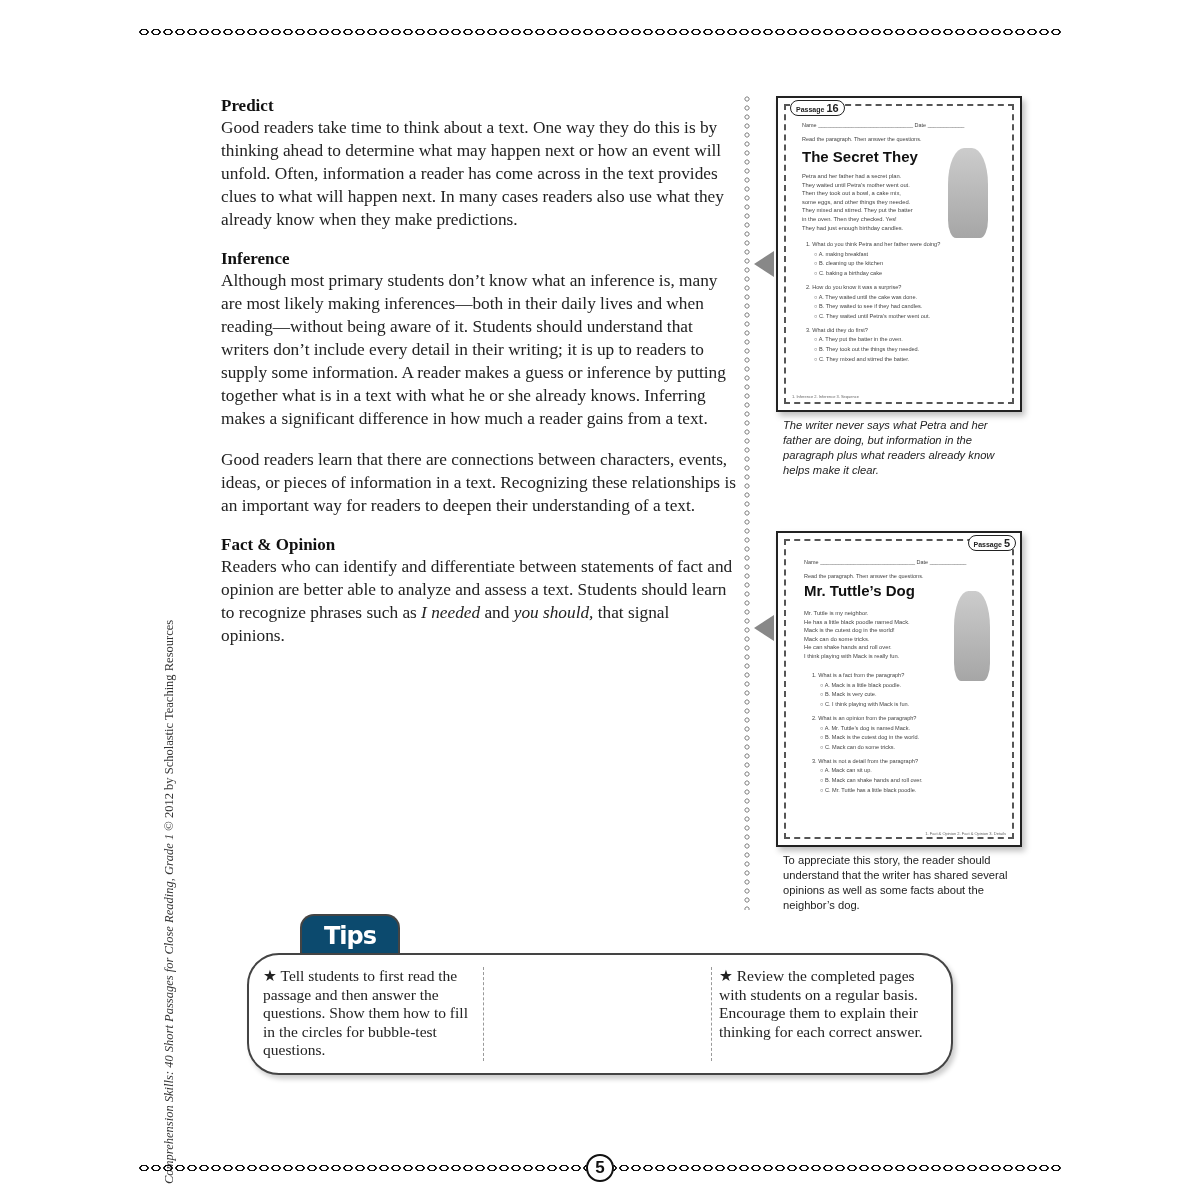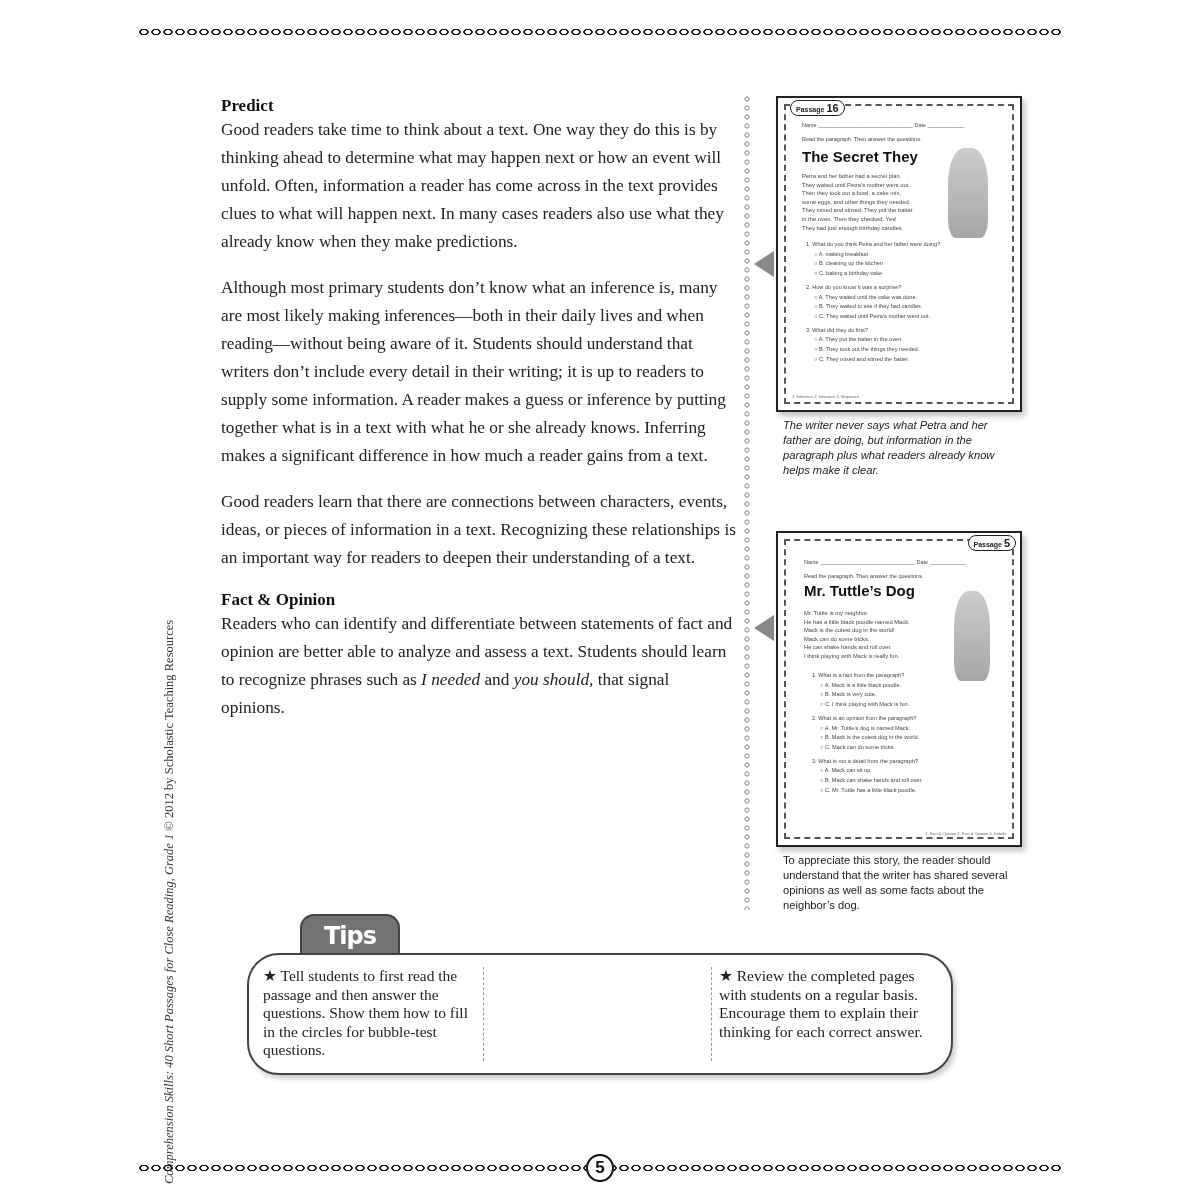--- a/index.html
+++ b/index.html
@@ -15,21 +15,21 @@
   .page-num { position:absolute; left:586px; top:1154px; width:24px; height:24px; border:2px solid #111; border-radius:50%; background:#fff;
     font-family:"Liberation Sans", sans-serif; font-weight:bold; font-size:17px; text-align:center; line-height:24px; color:#111; }
 
   .side-credit { position:absolute; left:162px; top:1184px; transform-origin:0 0; transform:rotate(-90deg); white-space:nowrap;
     font-family:"Liberation Serif", serif; font-size:12.5px; color:#333; }
   .side-credit i { font-style:italic; }
 
   .main { position:absolute; left:221px; top:96px; width:515px; }
   .section { margin-bottom:18px; }
   .section h2 { margin:0; font-family:Liberation Serif, serif; font-weight:bold; font-size:17px; color:#111; line-height:20px; }
-  .section p { margin:0; font-size:17.3px; line-height:28px; color:#222; }
+  .section p { margin:0; font-size:17.3px; line-height:23px; color:#222; }
   .section p i { font-style:italic; }
 
   .dots { position:absolute; left:744px; top:96px; width:6px; height:814px;
     background-image: radial-gradient(circle at 3px 3px, #fff 1.2px, #999 1.8px, #999 2.4px, transparent 2.8px);
     background-size:6px 9px; background-repeat:repeat-y; }
 
   .pointer { position:absolute; width:0; height:0; border-top:13px solid transparent; border-bottom:13px solid transparent; border-right:20px solid #888; }
 
   .thumb { position:absolute; background:#fff; border:2px solid #222; box-shadow:3px 4px 6px rgba(0,0,0,0.25); box-sizing:border-box; }
   .thumb .frame { position:absolute; left:6px; top:6px; right:6px; bottom:6px; border:2px dashed #555; }
@@ -39,40 +39,41 @@
   .thumb .title { position:absolute; font-family:"Liberation Sans", sans-serif; font-weight:bold; font-size:15px; color:#111; white-space:nowrap; }
   .thumb .para { position:absolute; font-family:"Liberation Sans", sans-serif; font-size:5.8px; color:#444; line-height:8.6px; }
   .thumb .qs { position:absolute; font-family:"Liberation Sans", sans-serif; font-size:5.6px; color:#444; line-height:9.7px; }
   .thumb .qs .q { margin-top:4px; }
   .thumb .qs .o { padding-left:8px; }
   .thumb .illus { position:absolute; background:linear-gradient(#bbb,#888); border-radius:40% 40% 20% 20%; opacity:0.75; }
   .thumb .foot { position:absolute; font-family:"Liberation Sans", sans-serif; font-size:4px; color:#666; }
 
   .caption { position:absolute; font-family:"Liberation Sans", sans-serif; font-size:11.2px; line-height:15px; color:#222; width:230px; }
 
-  .tips-tab { position:absolute; left:300px; top:914px; width:96px; height:40px; background:#737373; border:2px solid #444; border-bottom:none; border-radius:14px 14px 0 0;
+  .tips-tab { position:absolute; left:300px; top:914px; width:96px; height:40px; background:#0c4a6e; border:2px solid #444; border-bottom:none; border-radius:14px 14px 0 0;
     font-family:"DejaVu Sans", sans-serif; font-weight:bold; font-size:24px; color:#fff; text-align:center; line-height:40px; letter-spacing:-1px; }
   .tips-box { position:absolute; left:247px; top:953px; width:706px; height:122px; border:2px solid #444; border-radius:32px; background:#fff; box-shadow:3px 4px 5px rgba(0,0,0,0.2); box-sizing:border-box; }
   .tip { position:absolute; top:12px; font-size:15.5px; line-height:18.5px; color:#222; }
   .tip.c1 { left:14px; width:215px; }
   .tip.c2 { left:242px; width:210px; }
   .tip.c3 { left:470px; width:225px; }
   .tip-sep { position:absolute; top:12px; height:94px; border-left:1px dashed #999; }
 </style>
 </head>
 <body>
 
 <div class="chain top"></div>
 
 <div class="main">
   <div class="section">
     <h2>Predict</h2>
     <p>Good readers take time to think about a text. One way they do this is by thinking ahead to determine what may happen next or how an event will unfold. Often, information a reader has come across in the text provides clues to what will happen next. In many cases readers also use what they already know when they make predictions.</p>
   </div>
   <div class="section">
+    <h2>Inference</h2>
     <p>Although most primary students don’t know what an inference is, many are most likely making inferences—both in their daily lives and when reading—without being aware of it. Students should understand that writers don’t include every detail in their writing; it is up to readers to supply some information. A reader makes a guess or inference by putting together what is in a text with what he or she already knows. Inferring makes a significant difference in how much a reader gains from a text.</p>
   </div>
   <div class="section">
     <p>Good readers learn that there are connections between characters, events, ideas, or pieces of information in a text. Recognizing these relationships is an important way for readers to deepen their understanding of a text.</p>
   </div>
   <div class="section">
     <h2>Fact &amp; Opinion</h2>
     <p><span>Readers who can identify and differentiate between statements of fact and opinion are better able to analyze and assess a text. Students should learn to recognize phrases such as </span><i>I needed</i><span> and </span><i>you should,</i><span> that signal opinions.</span></p>
   </div>
 </div>

